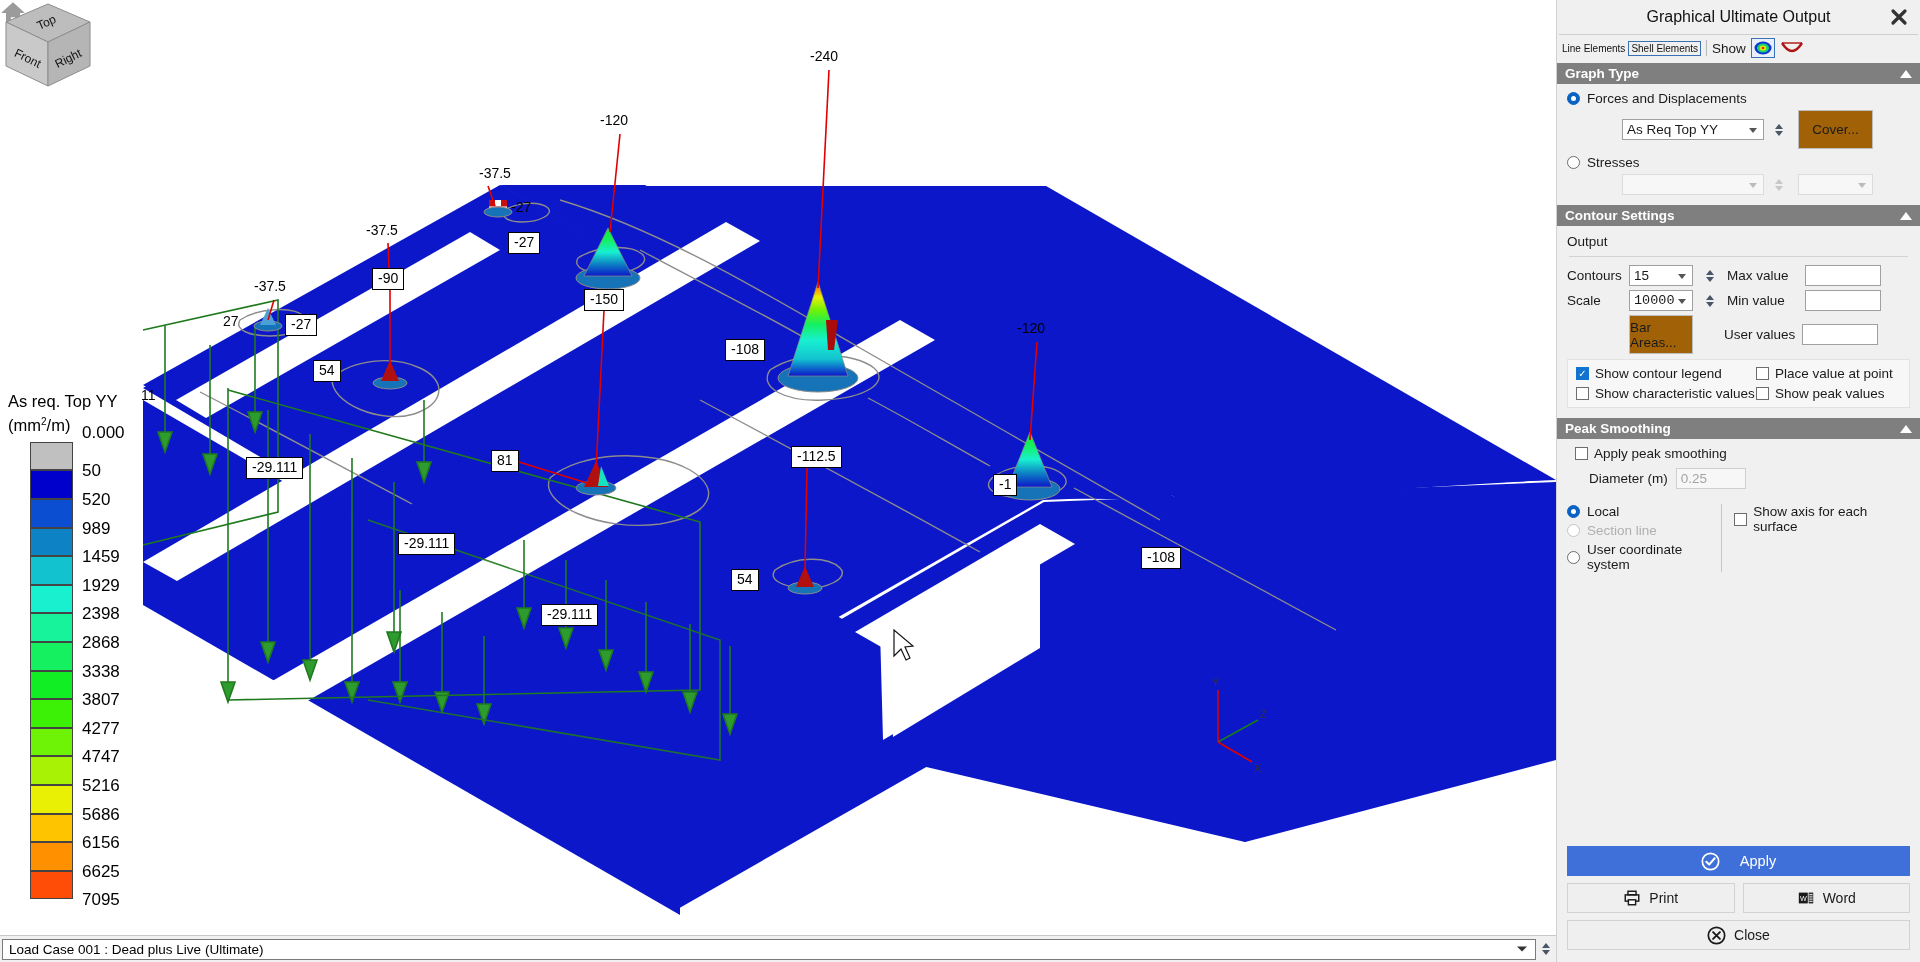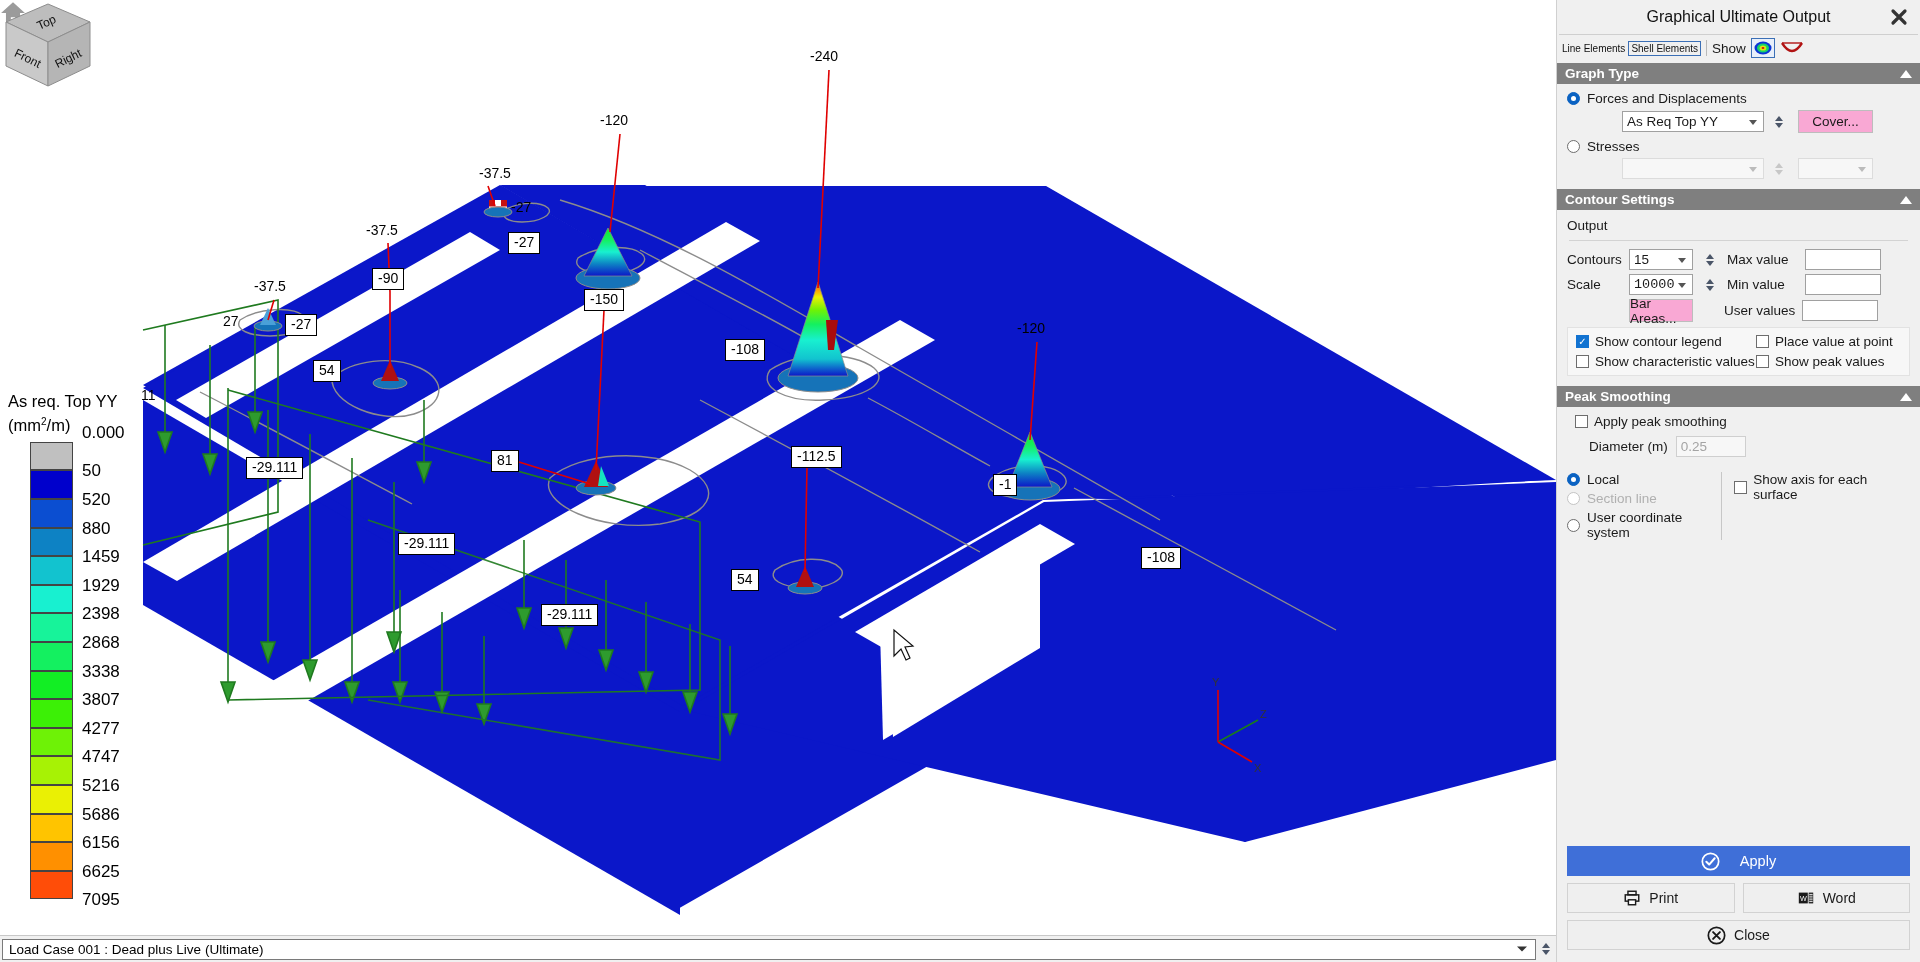--- a/index.html
+++ b/index.html
@@ -146,21 +146,21 @@
 
   .spinner {
     width: 15px; height: 21px; margin-left: 3px;
     display: flex; flex-direction: column; justify-content: center; align-items: center;
     background: #f0f0f0; cursor: pointer;
   }
   .spinner.dim .spin-up { border-bottom-color: #c7c7c7; }
   .spinner.dim .spin-dn { border-top-color: #c7c7c7; }
 
   .btn {
-    height: 23px; background: #f9a8d4; border: 1px solid #bdbdbd;
+    height: 39px; background: #a16207; border: 1px solid #bdbdbd;
     display: flex; align-items: center; justify-content: center;
     font-size: 13.5px; cursor: pointer;
   }
   .txtbox {
     height: 21px; background: #fff; border: 1px solid #a0a0a0;
     font-size: 13.5px; padding: 0 4px; display: flex; align-items: center;
   }
   .txtbox.dim { background: #f7f7f7; border-color: #cfcfcf; color: #a4a4a4; }
 
   .grid-line { display: flex; align-items: center; gap: 6px; margin-bottom: 4px; }
@@ -450,21 +450,21 @@
           <div class="lg-row">
             <div class="lg-swatch" style="background: rgb(0, 0, 204);"></div>
             <div class="lg-label">50</div>
           </div>
           <div class="lg-row">
             <div class="lg-swatch" style="background: rgb(11, 78, 209);"></div>
             <div class="lg-label">520</div>
           </div>
           <div class="lg-row">
             <div class="lg-swatch" style="background: rgb(13, 130, 196);"></div>
-            <div class="lg-label">880</div>
+            <div class="lg-label">989</div>
           </div>
           <div class="lg-row">
             <div class="lg-swatch" style="background: rgb(18, 195, 207);"></div>
             <div class="lg-label">1459</div>
           </div>
           <div class="lg-row">
             <div class="lg-swatch" style="background: rgb(24, 240, 208);"></div>
             <div class="lg-label">1929</div>
           </div>
           <div class="lg-row">

